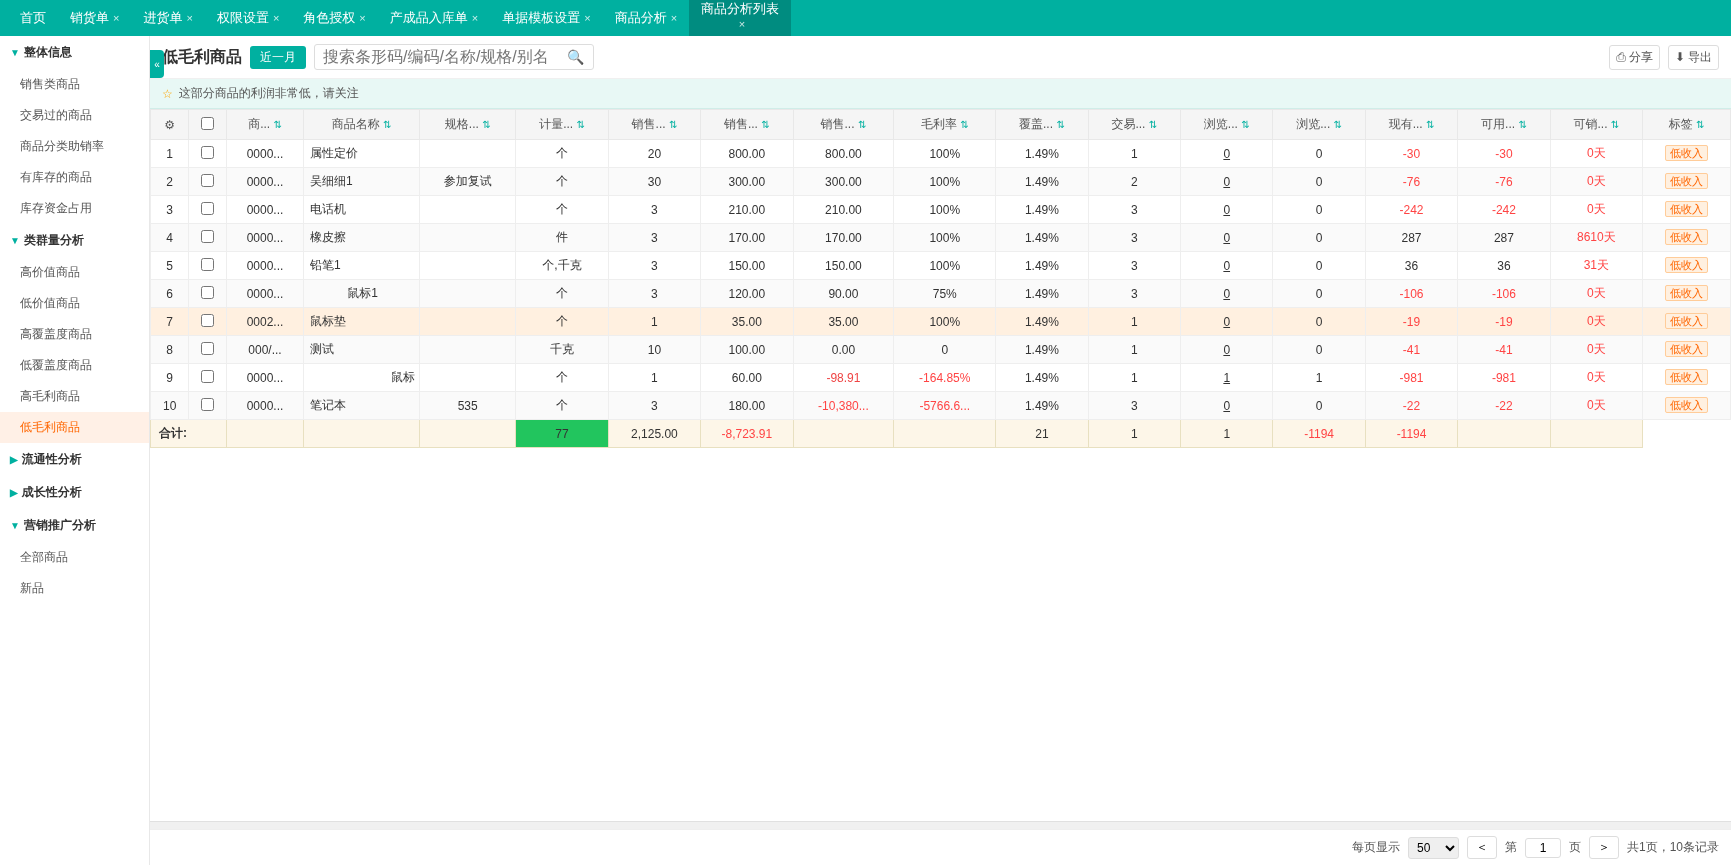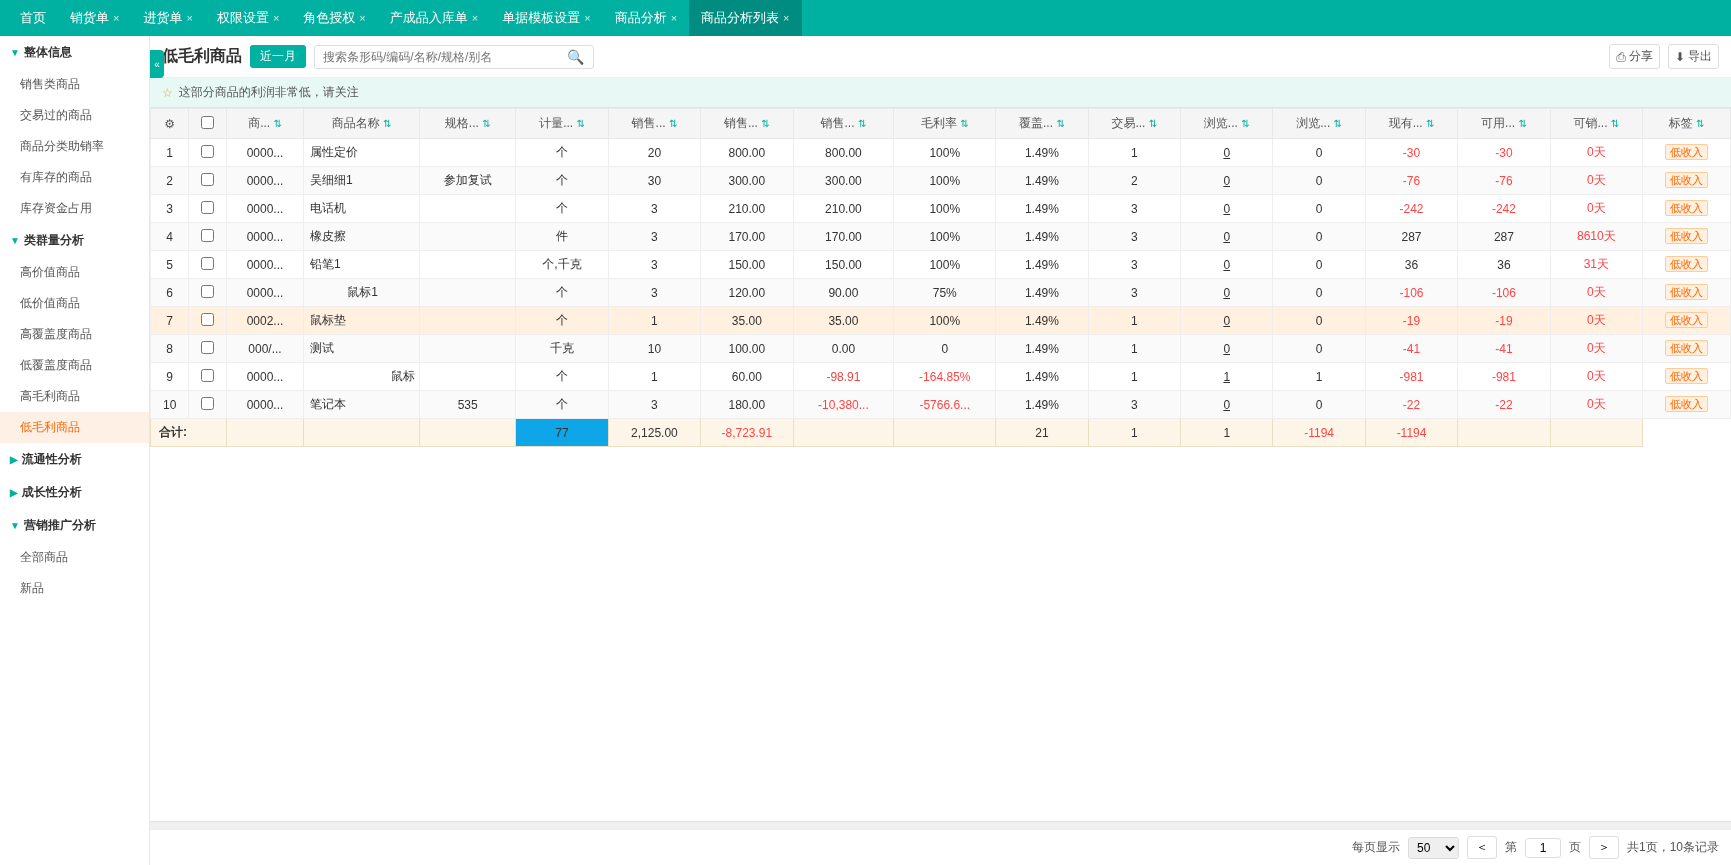--- a/index.html
+++ b/index.html
@@ -16,21 +16,21 @@
     .top-nav .nav-item {
       color: #fff;
       padding: 0 12px;
       height: 36px;
       display: flex;
       align-items: center;
       cursor: pointer;
       font-size: 13px;
       white-space: nowrap;
     }
-    .top-nav .nav-item.active { background: rgba(0,0,0,0.2); }
+    .top-nav .nav-item.active { background: rgba(0,0,0,0.2); flex-direction: column; }
     .top-nav .nav-item .close-x { margin-left: 4px; font-size: 11px; opacity: 0.8; }
     
     
     .layout { display: flex; height: calc(100vh - 36px); }
     
     
     .sidebar {
       width: 150px;
       background: #fff;
       border-right: 1px solid #e8e8e8;
@@ -109,21 +109,21 @@
       align-items: center;
       border: 1px solid #ddd;
       border-radius: 3px;
       padding: 3px 8px;
       flex: 1;
       max-width: 280px;
     }
     .search-box input {
       border: none;
       outline: none;
-      font-size: 12px;
+      font-size: 16px;
       color: #999;
       width: 100%;
       background: transparent;
     }
     .search-icon { color: #ff6600; font-size: 14px; cursor: pointer; }
     .header-actions {
       margin-left: auto;
       display: flex;
       align-items: center;
       gap: 8px;
@@ -579,21 +579,21 @@
       <td style="color:#ff4444;">0天</td>
       <td><span class="tag tag-orange">低收入</span></td>
     </tr>
           </tbody>
         <tfoot>
           <tr style="background:#fdf6e8;">
             <td colspan="2" style="background:#fdf6e8; border:1px solid #e8e0c0; padding:5px 8px; text-align:left; font-weight:bold;">合计:</td>
             <td style="background:#fdf6e8; border:1px solid #e8e0c0;"></td>
             <td style="background:#fdf6e8; border:1px solid #e8e0c0;"></td>
             <td style="background:#fdf6e8; border:1px solid #e8e0c0;"></td>
-            <td style="background:#0ea5e9; border:1px solid #e8e0c0; text-align:center;">77</td>
+            <td style="background:#22c55e; border:1px solid #e8e0c0; text-align:center;">77</td>
             <td style="background:#fdf6e8; border:1px solid #e8e0c0; text-align:center;">2,125.00</td>
             <td style="background:#fdf6e8; border:1px solid #e8e0c0; text-align:center; color:#ff4444;">-8,723.91</td>
             <td style="background:#fdf6e8; border:1px solid #e8e0c0;"></td>
             <td style="background:#fdf6e8; border:1px solid #e8e0c0;"></td>
             <td style="background:#fdf6e8; border:1px solid #e8e0c0; text-align:center;">21</td>
             <td style="background:#fdf6e8; border:1px solid #e8e0c0; text-align:center;">1</td>
             <td style="background:#fdf6e8; border:1px solid #e8e0c0; text-align:center;">1</td>
             <td style="background:#fdf6e8; border:1px solid #e8e0c0; text-align:center; color:#ff4444;">-1194</td>
             <td style="background:#fdf6e8; border:1px solid #e8e0c0; text-align:center; color:#ff4444;">-1194</td>
             <td style="background:#fdf6e8; border:1px solid #e8e0c0;"></td>

